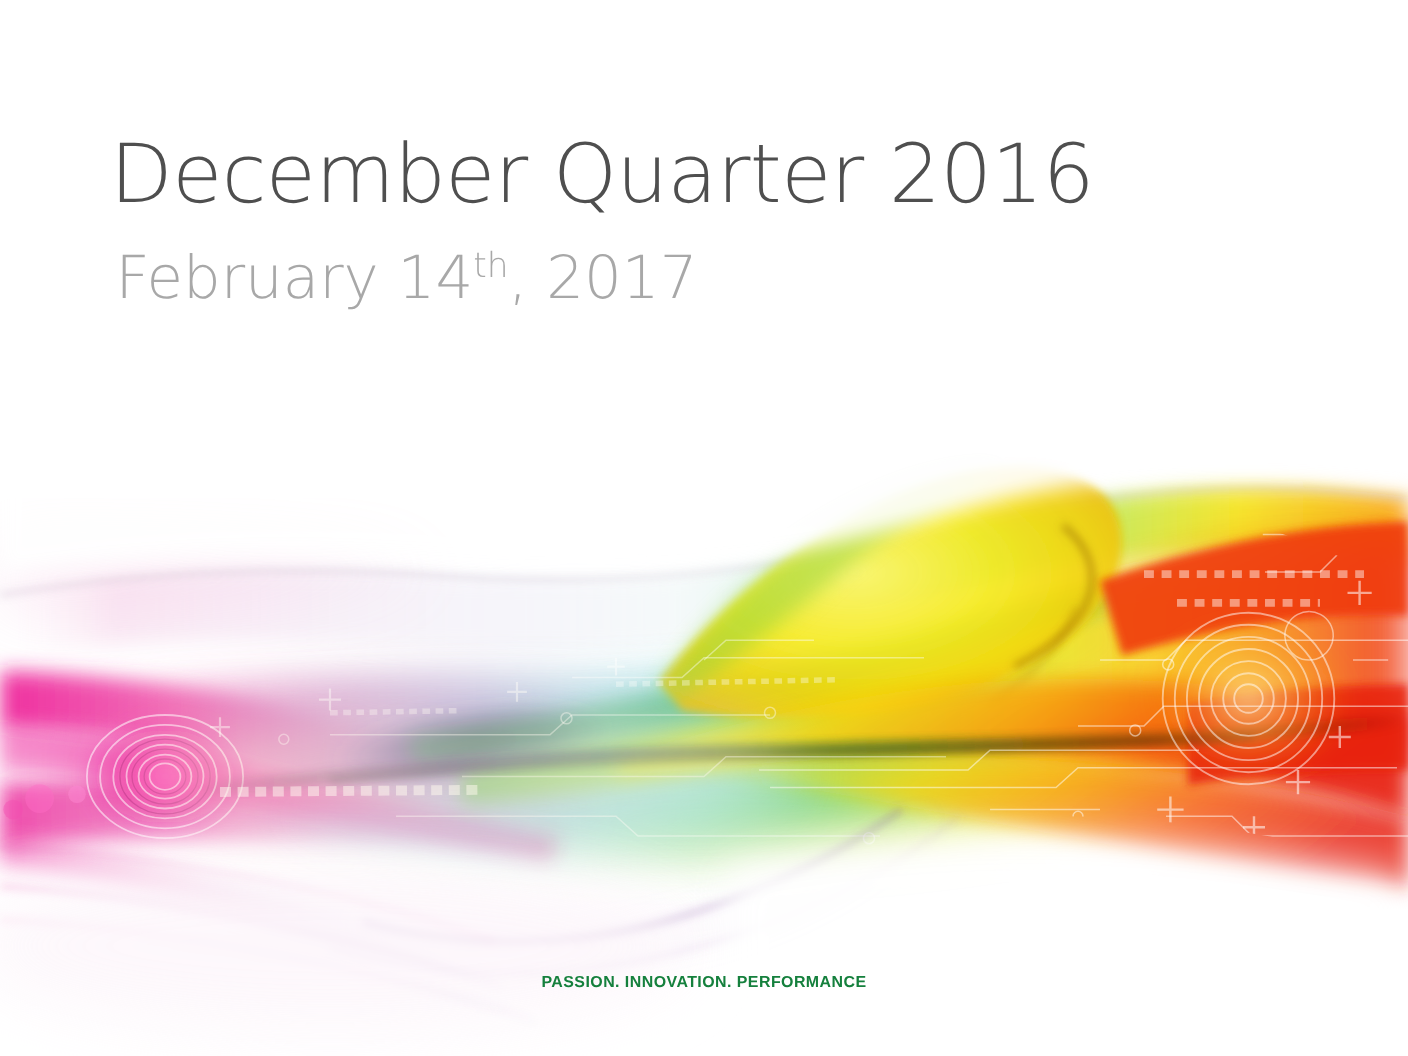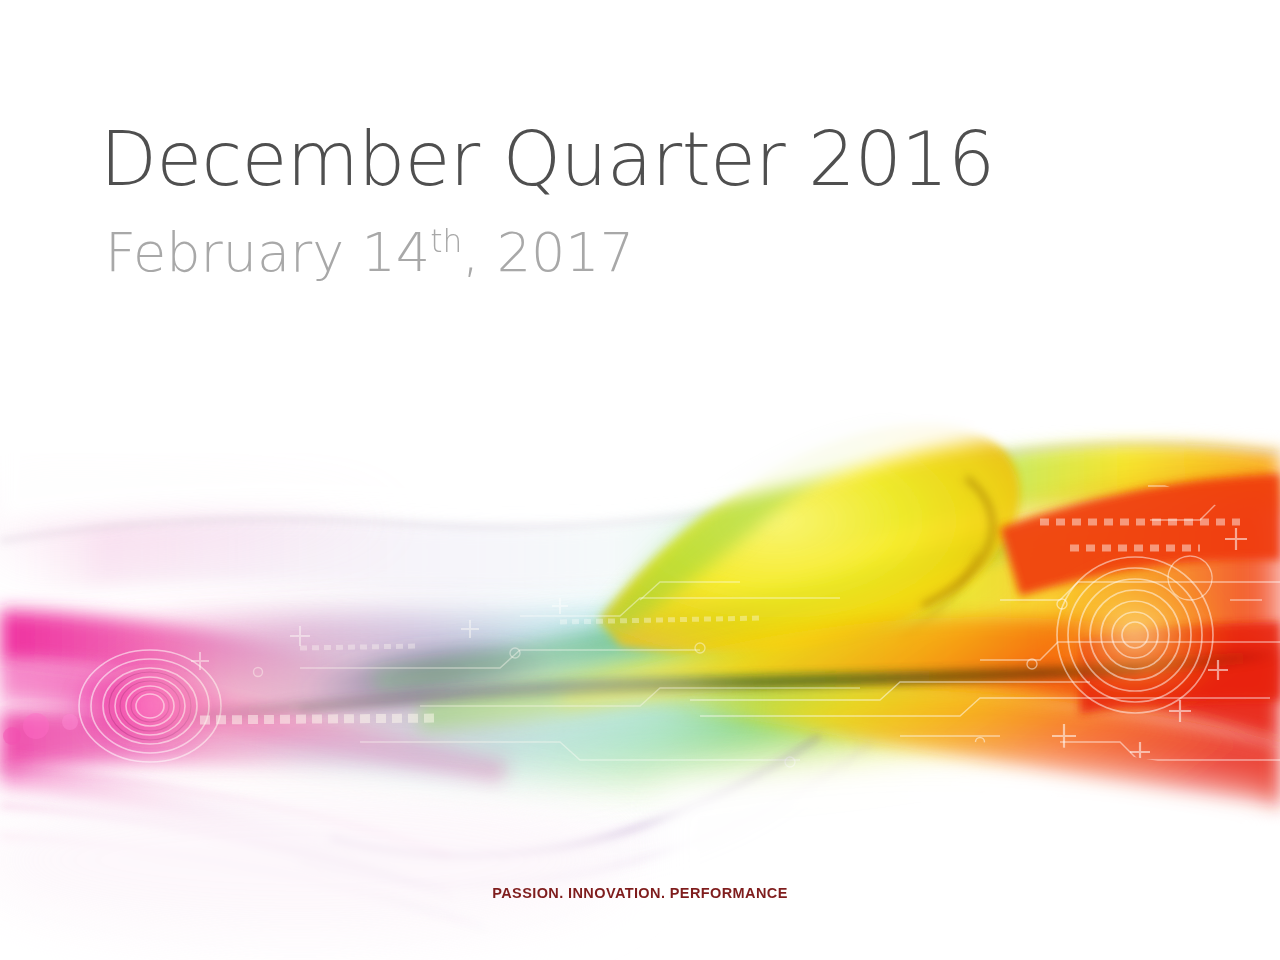--- a/index.html
+++ b/index.html
@@ -74,21 +74,21 @@
   #tagline {
     position: absolute;
     left: 0;
     top: 885px;
     width: 1280px;
     text-align: center;
     font-family: "Liberation Sans", sans-serif;
     font-weight: bold;
     font-size: 14.5px;
     letter-spacing: 0.4px;
-    color: #7f1d1d;
+    color: #15803d;
   }
 </style>
 </head>
 <body>
 
 <div id="slide">
 
   <div id="artwork">
     <svg viewBox="0 0 1280 960" xmlns="http://www.w3.org/2000/svg">
       <defs>

